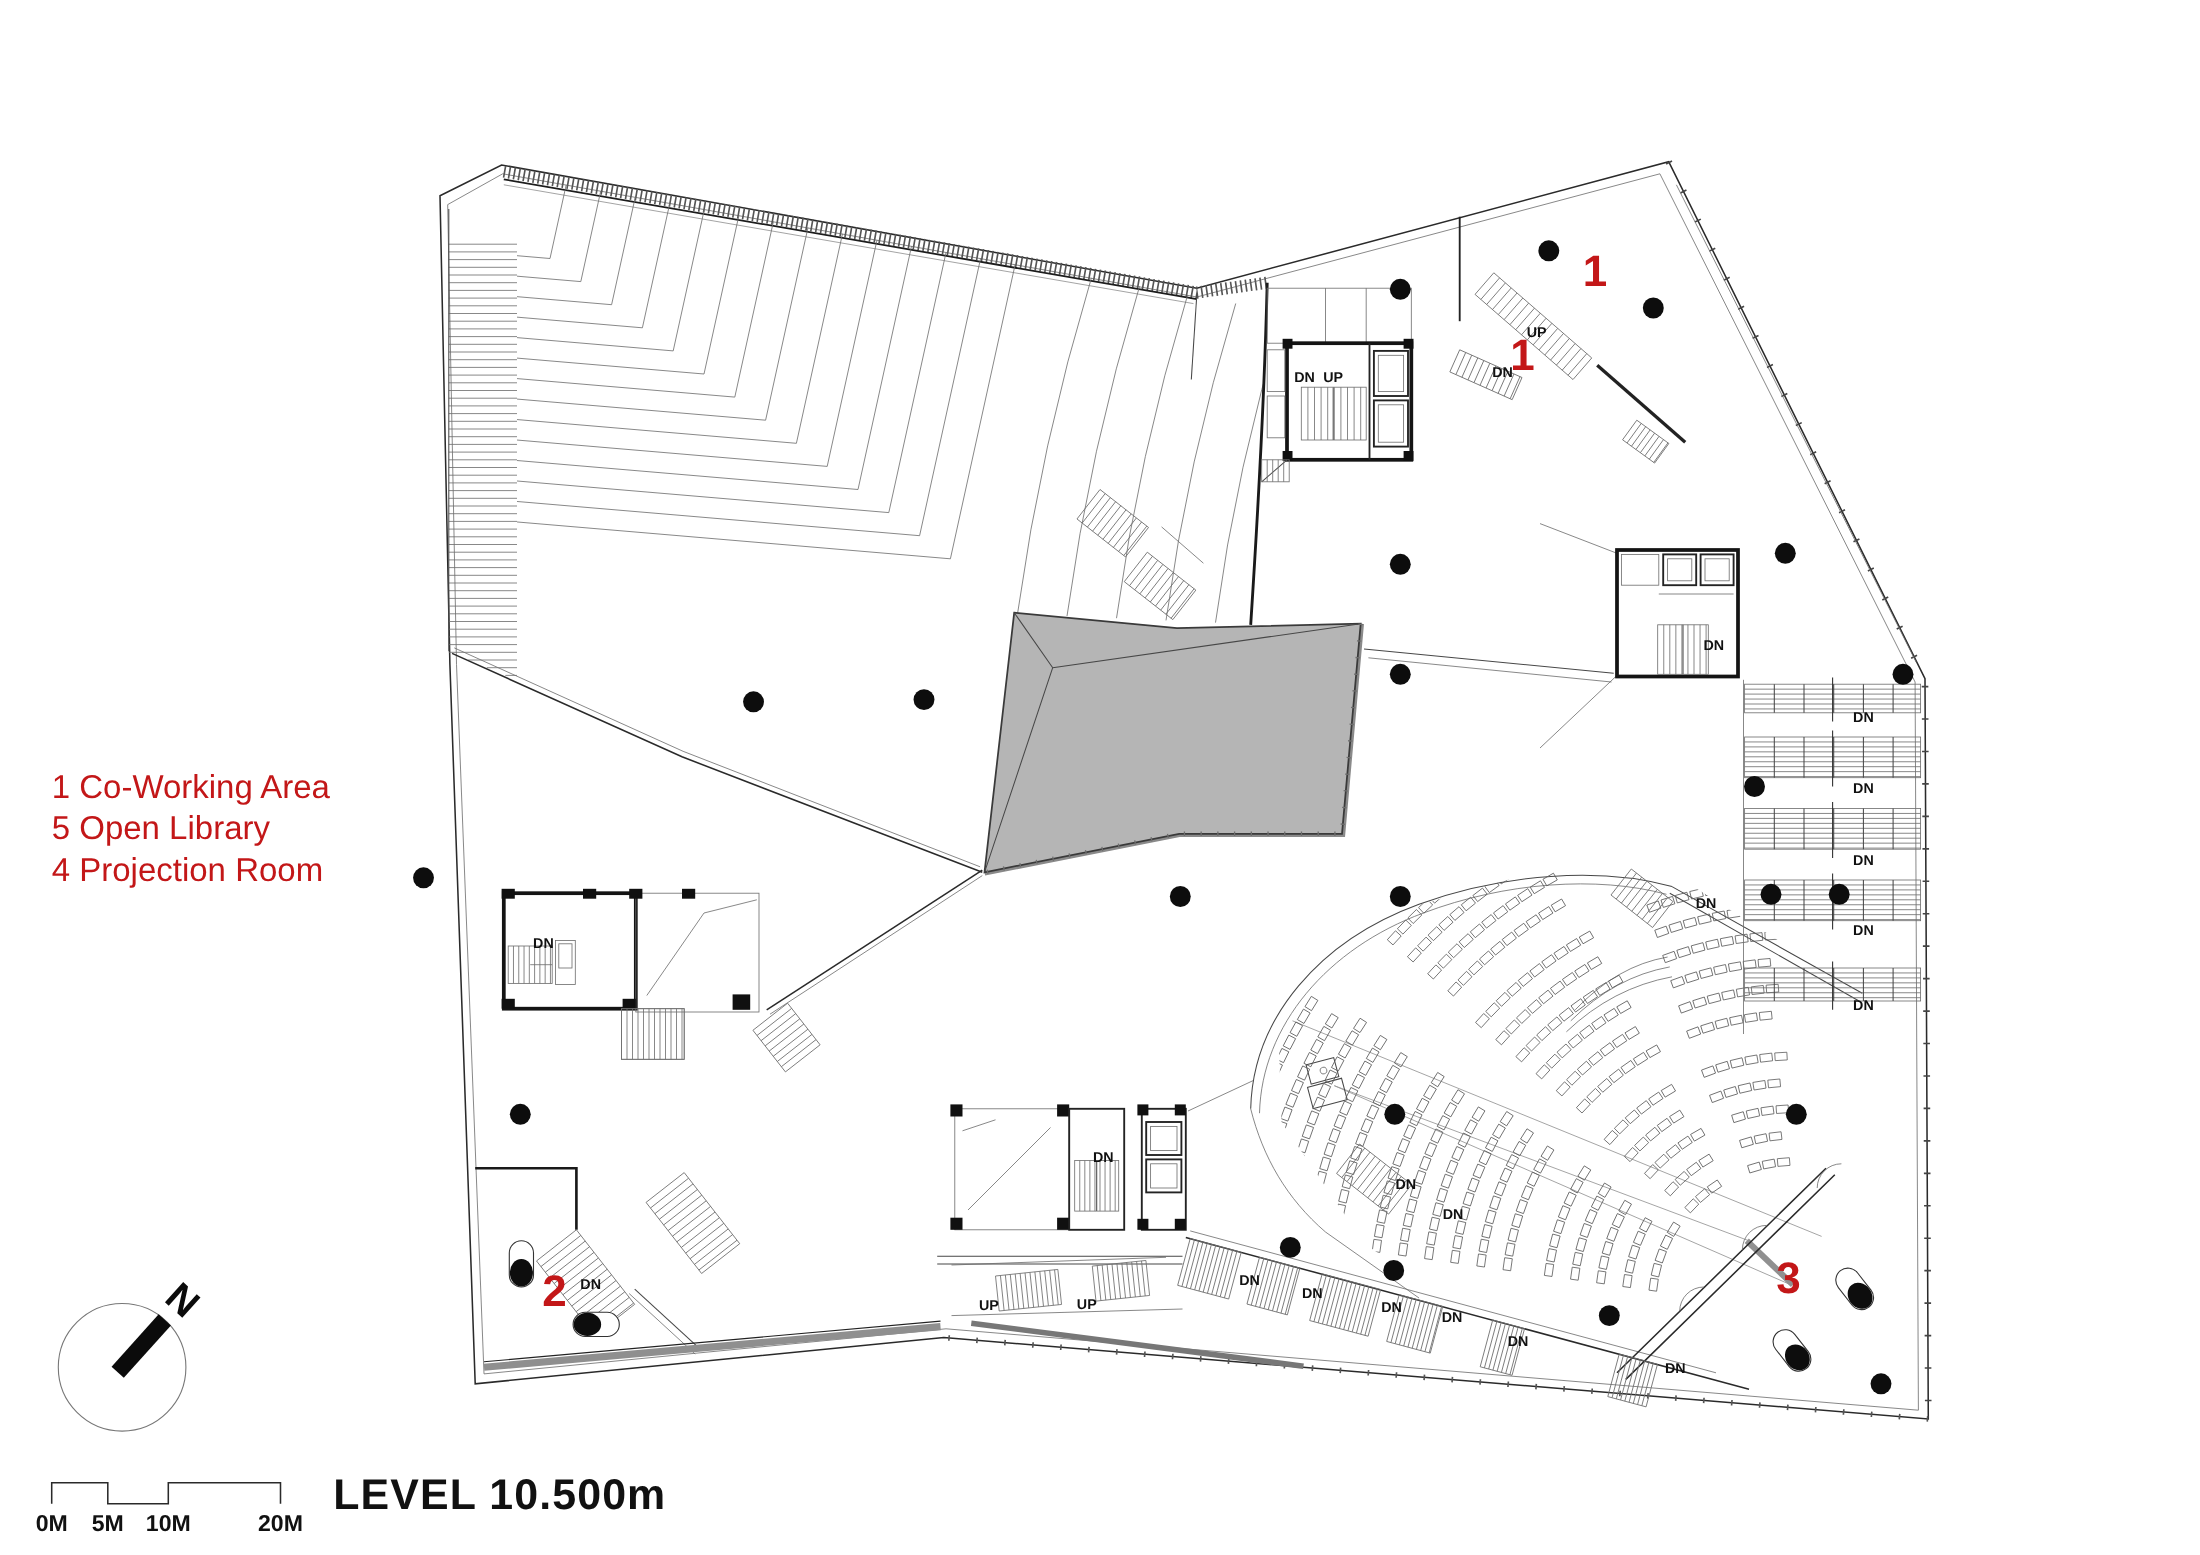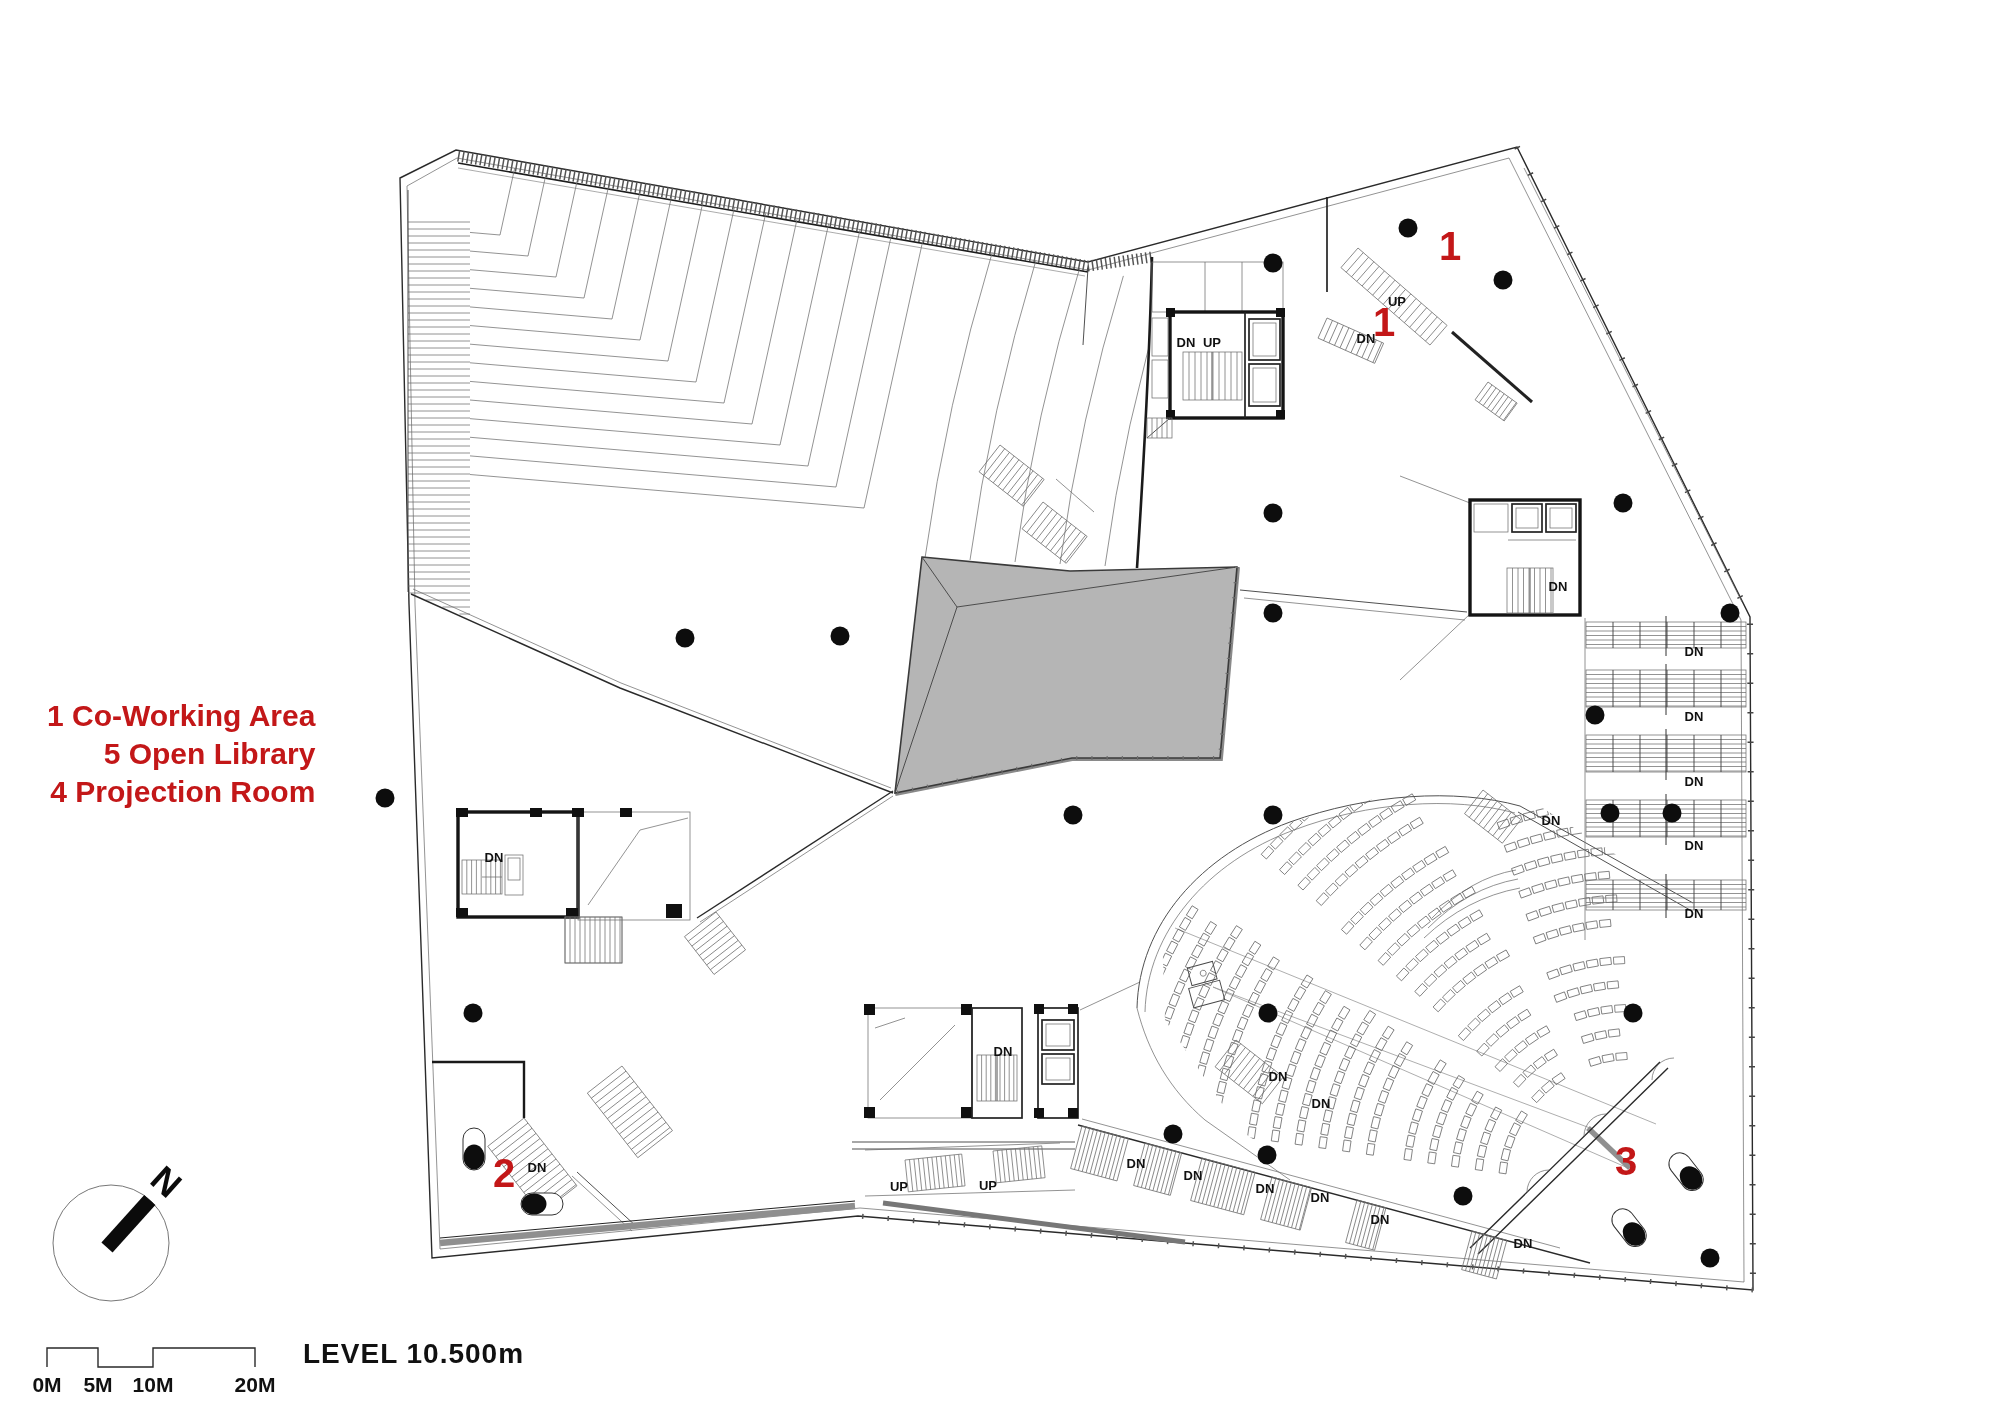--- a/index.html
+++ b/index.html
@@ -7,22 +7,22 @@
          font-family:"Liberation Sans",sans-serif;}
   #plan-svg{position:absolute;left:0;top:0;}
   .ln{fill:none;stroke:#2a2a2a;stroke-width:1.4;}
   .thin{fill:none;stroke:#6f6f6f;stroke-width:0.75;}
   .med{fill:none;stroke:#474747;stroke-width:0.95;}
   .wall{fill:none;stroke:#141414;stroke-width:3.4;}
   .wall2{fill:none;stroke:#232323;stroke-width:1.7;}
   .post{fill:#101010;stroke:none;}
   text.dir{font-family:"Liberation Sans",sans-serif;font-size:13px;font-weight:bold;fill:#111;text-anchor:middle;}
   text.scl{font-family:"Liberation Sans",sans-serif;font-size:21px;font-weight:bold;fill:#111;text-anchor:middle;}
-  #legend{position:absolute;left:47px;top:697px;line-height:38px;font-size:30px;font-weight:bold;text-align:right;}
-  #title{position:absolute;left:303px;top:1338px;font-size:28px;font-weight:600;color:#111;letter-spacing:1px;}
+  #legend{position:absolute;left:47px;top:697px;line-height:38px;font-size:30px;font-weight:normal;}
+  #title{position:absolute;left:303px;top:1338px;font-size:39px;font-weight:600;color:#111;letter-spacing:1px;}
 </style>
 </head>
 <body>
 <div id="stage">
 
 <svg id="plan-svg" width="2000" height="1414" viewBox="0 0 2000 1414">
   <defs>
     <clipPath id="roofclip">
       <path d="M458,158 L1088,268 L1152,257 C1150,340 1143,460 1137,568 L1070,574 L922,557 L895,793 L620,690 L411,596 L403,590 L402,186 Z"></path>
     </clipPath>

